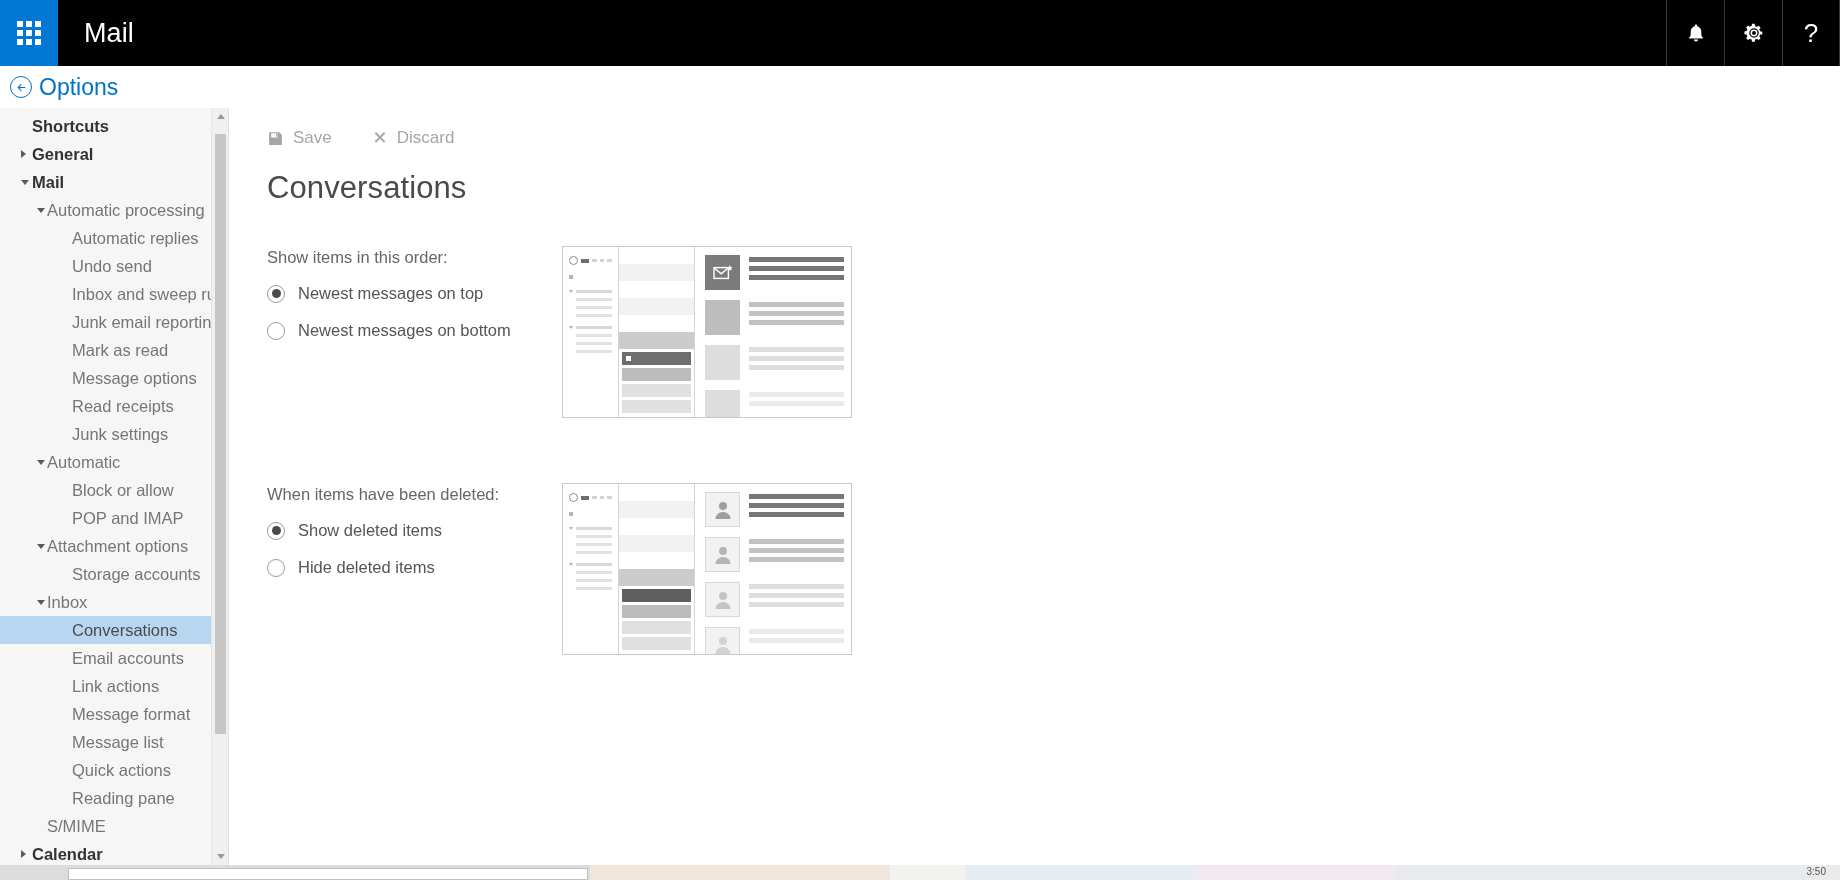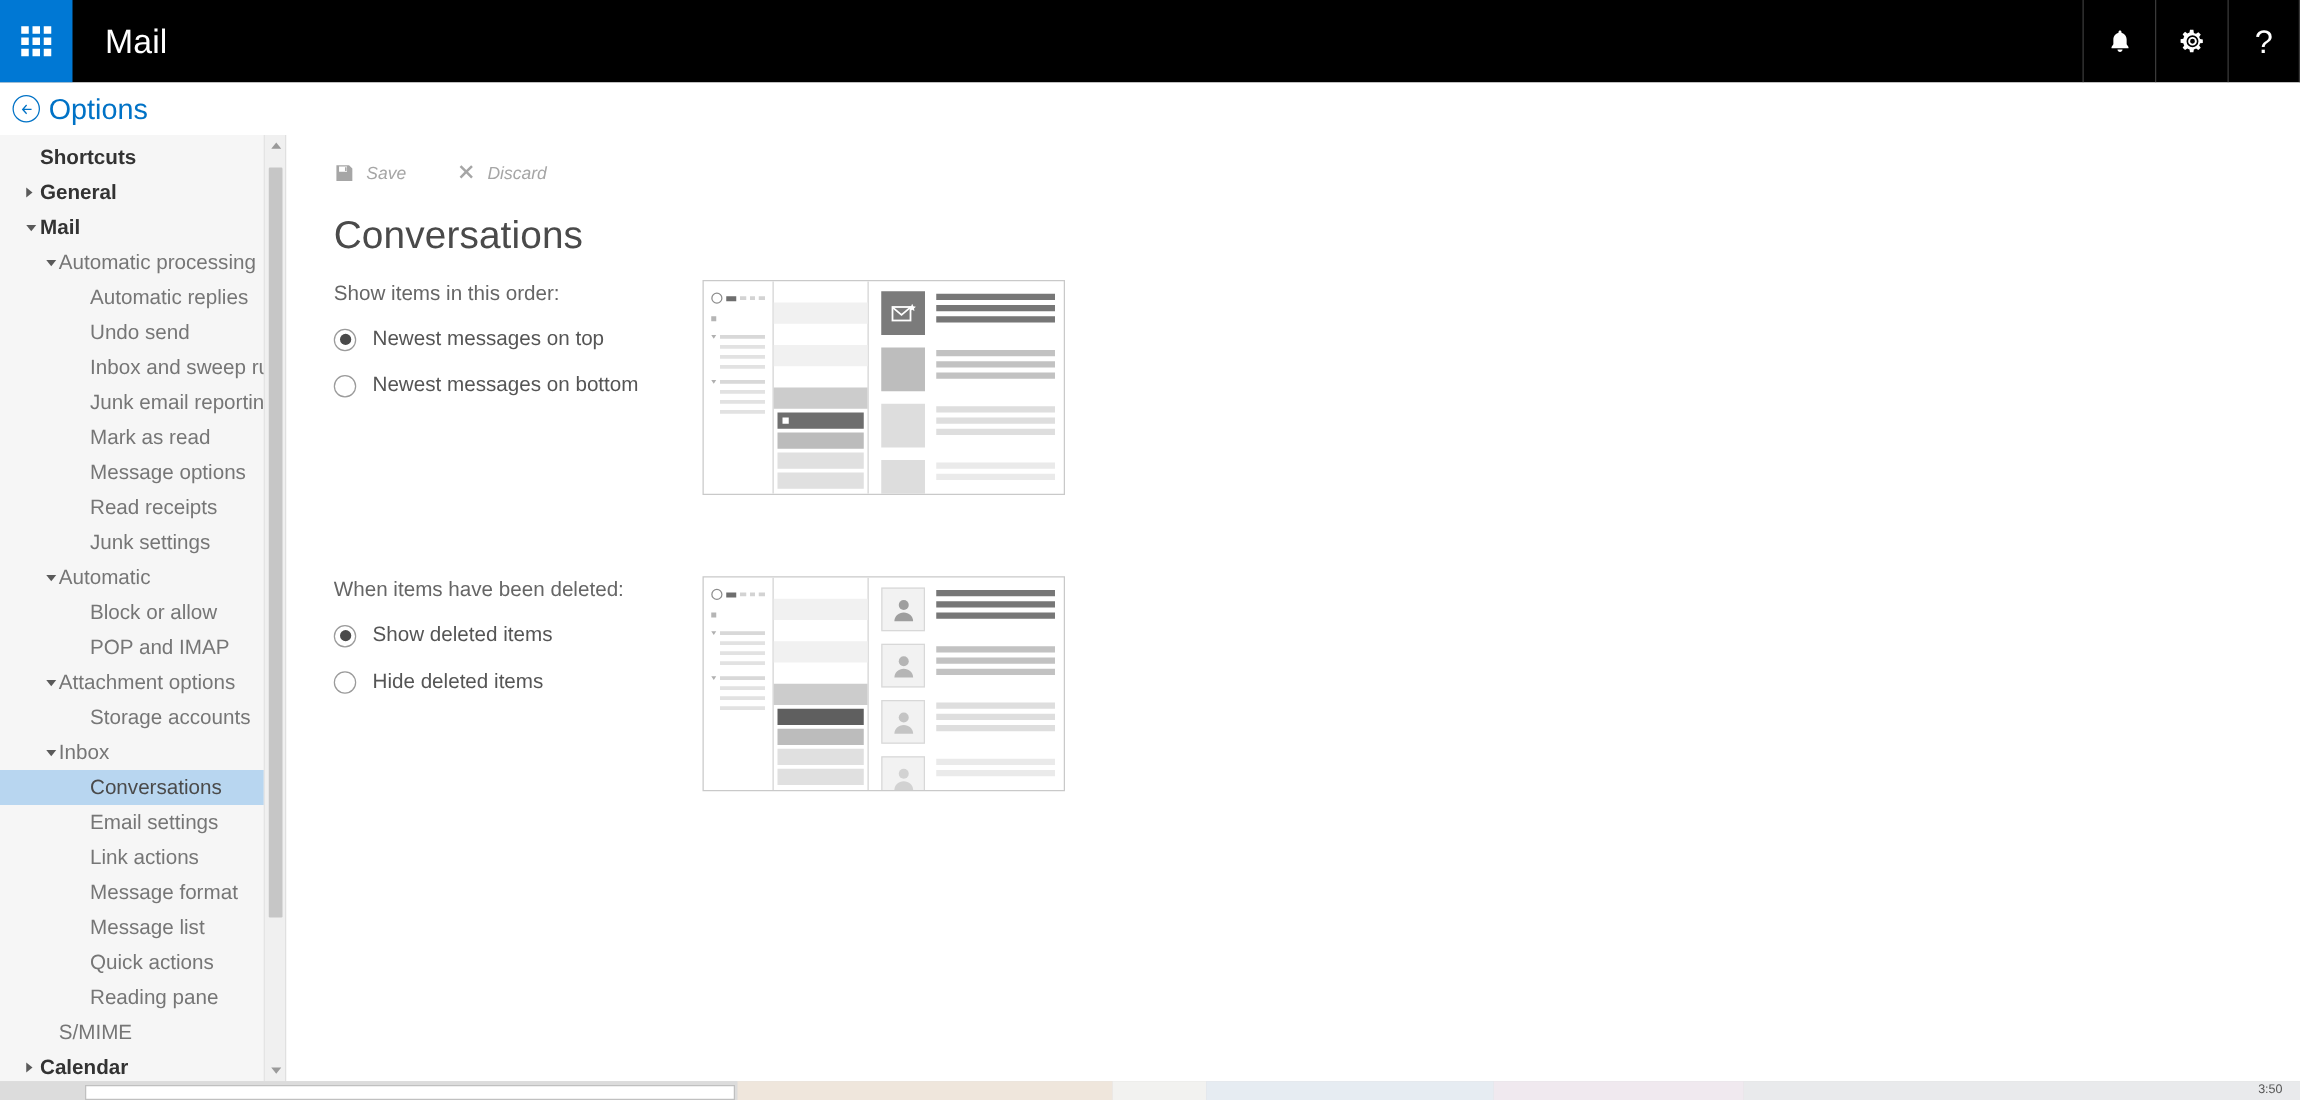--- a/index.html
+++ b/index.html
@@ -171,35 +171,34 @@
   .cmdbar {
     display: flex; align-items: center;
     height: 52px;
     gap: 40px;
     padding-top: 8px;
   }
   .cmd-btn {
     display: flex; align-items: center;
     gap: 9px;
     color: #a6a6a6;
-    font-size: 14px;
+    font-size: 17px;
     cursor: default;
-    font-style: italic;
   }
   .page-title {
     font-size: 31px;
     font-weight: 300;
     color: #4a4a4a;
     margin-top: 10px;
     letter-spacing: 0.1px;
   }
 
   .section {
     position: relative;
-    margin-top: 18px;
+    margin-top: 40px;
     display: flex;
     align-items: flex-start;
   }
   .section.second { margin-top: 65px; }
   .opts-col { width: 295px; padding-top: 2px; }
   .field-label {
     font-size: 16.5px;
     color: #666666;
     margin-bottom: 17px;
   }
@@ -438,21 +437,21 @@
           <span>Storage accounts</span>
         </div>
         <div class="nav-item level1">
           <span class="nav-caret caret-down"></span>
           <span>Inbox</span>
         </div>
         <div class="nav-item level2 selected">
           <span>Conversations</span>
         </div>
         <div class="nav-item level2">
-          <span>Email settings</span>
+          <span>Email accounts</span>
         </div>
         <div class="nav-item level2">
           <span>Link actions</span>
         </div>
         <div class="nav-item level2">
           <span>Message format</span>
         </div>
         <div class="nav-item level2">
           <span>Message list</span>
         </div>

